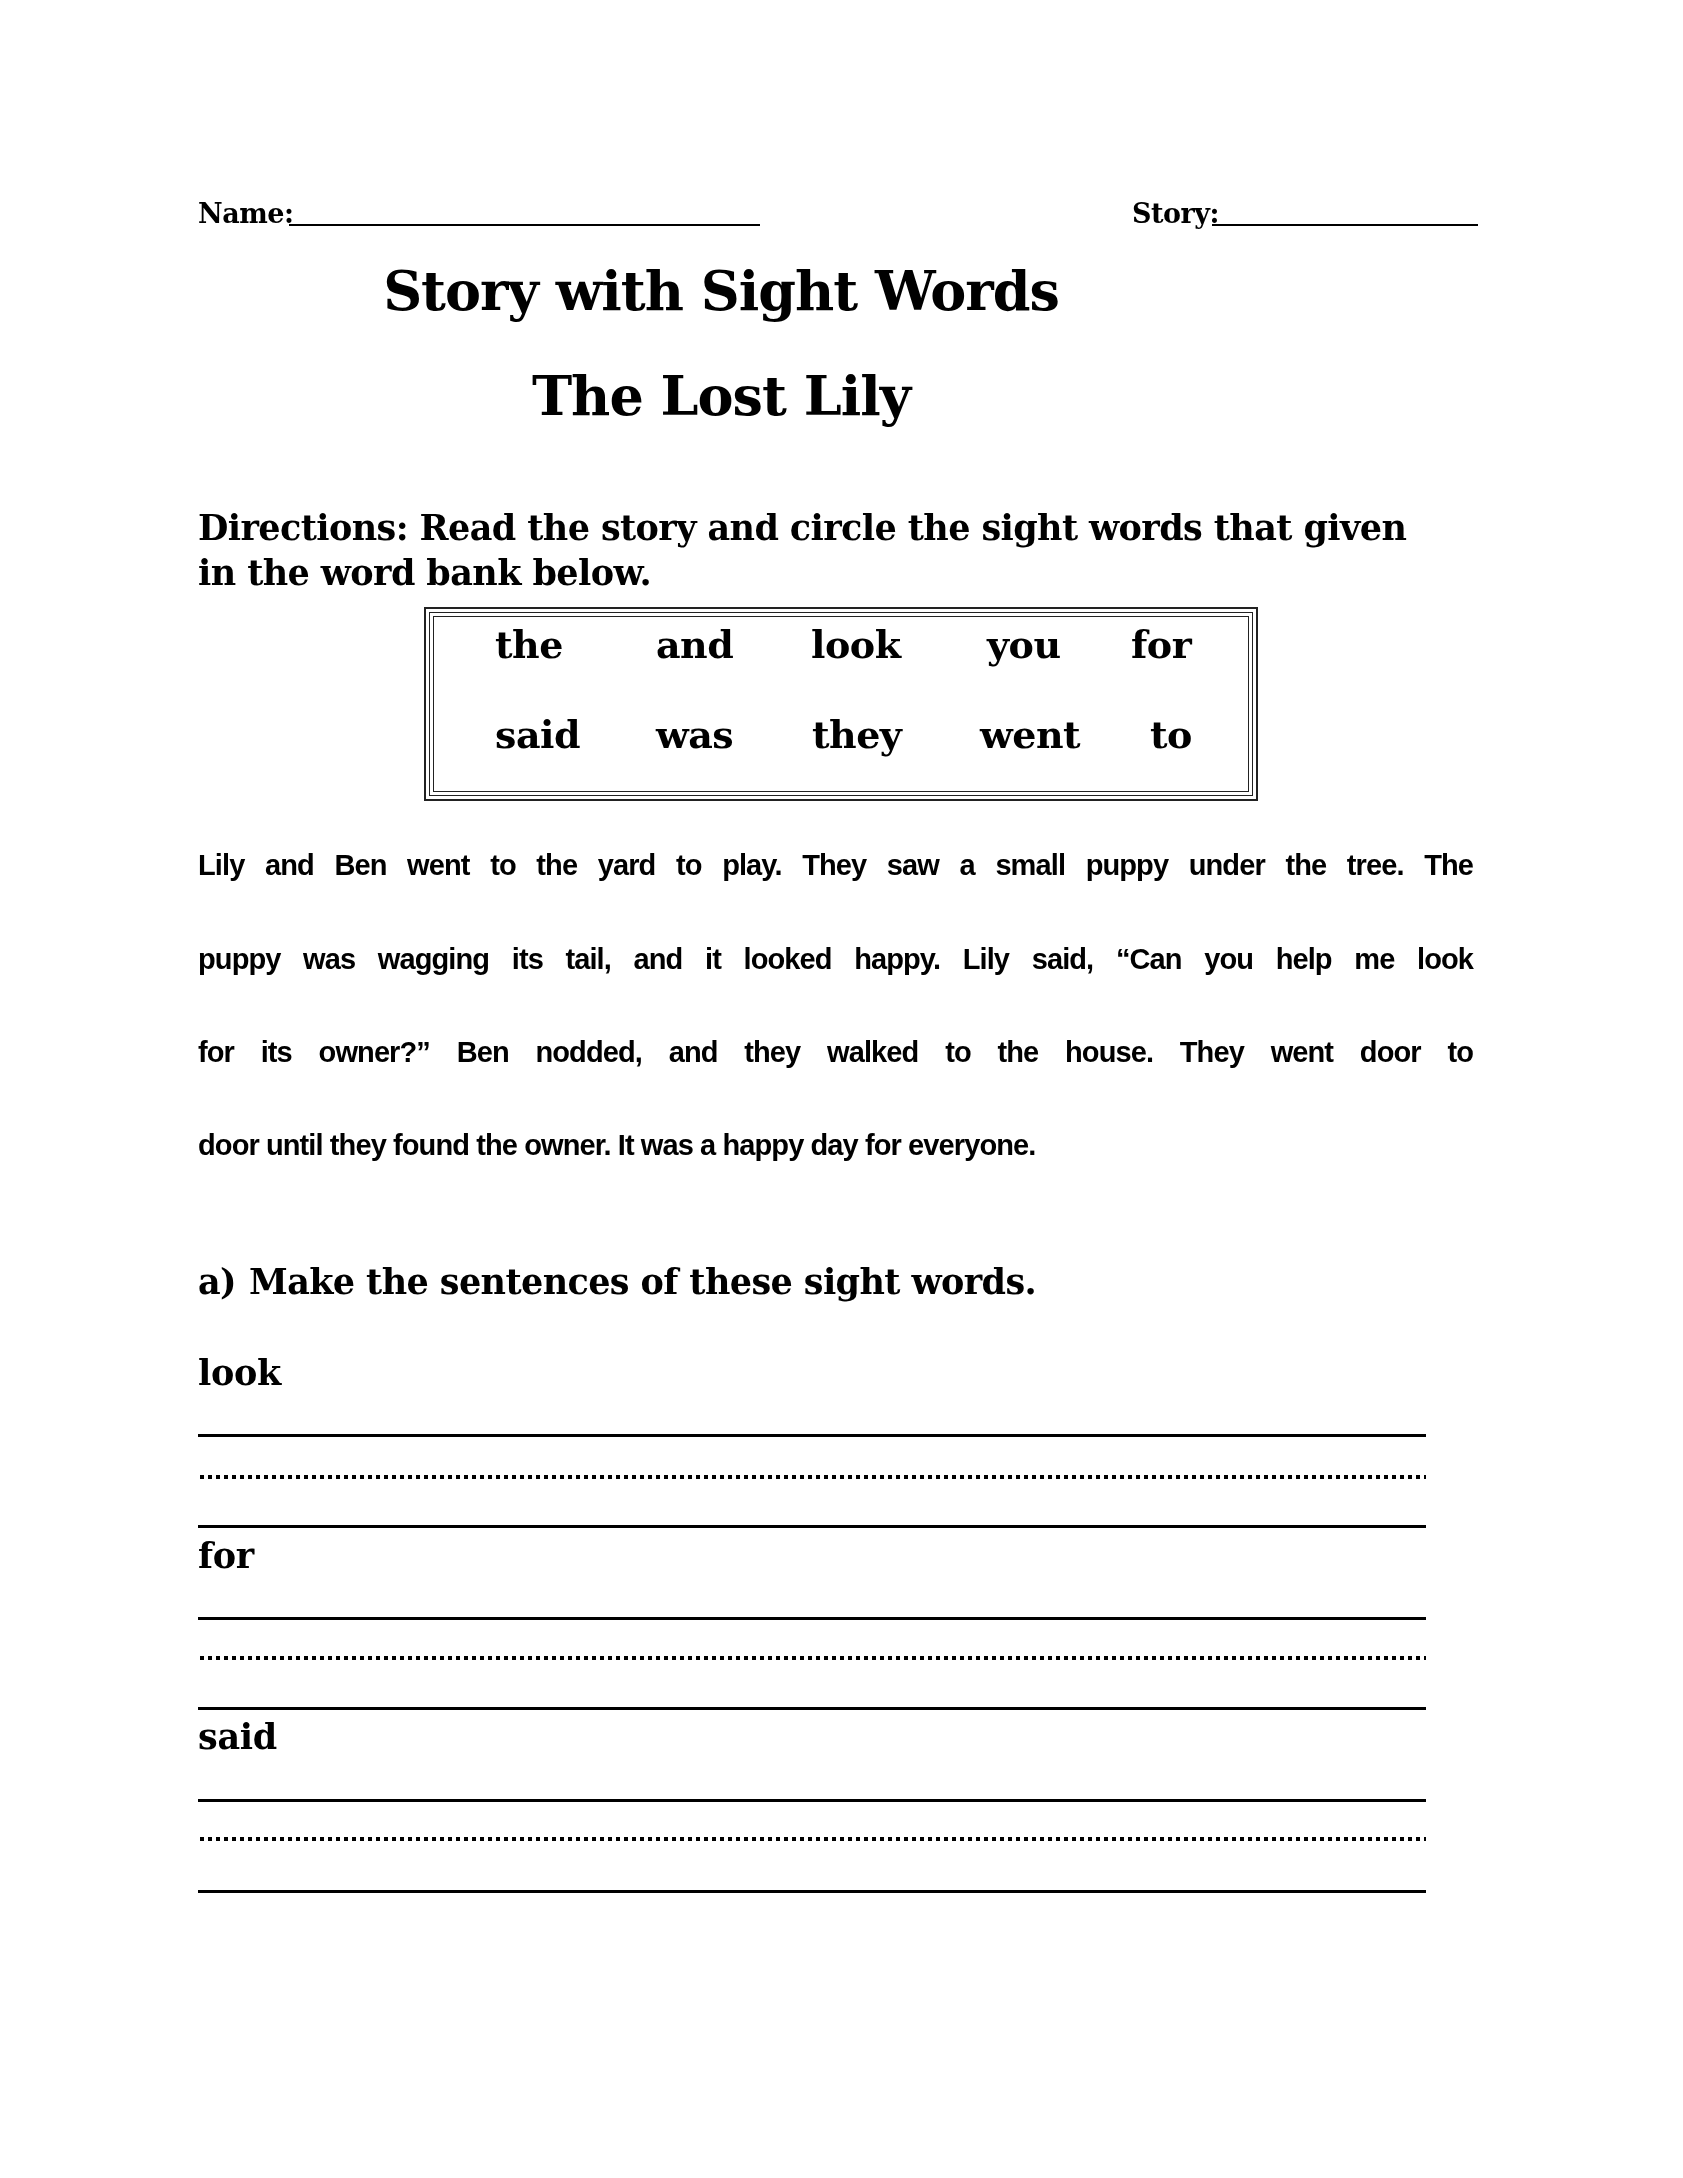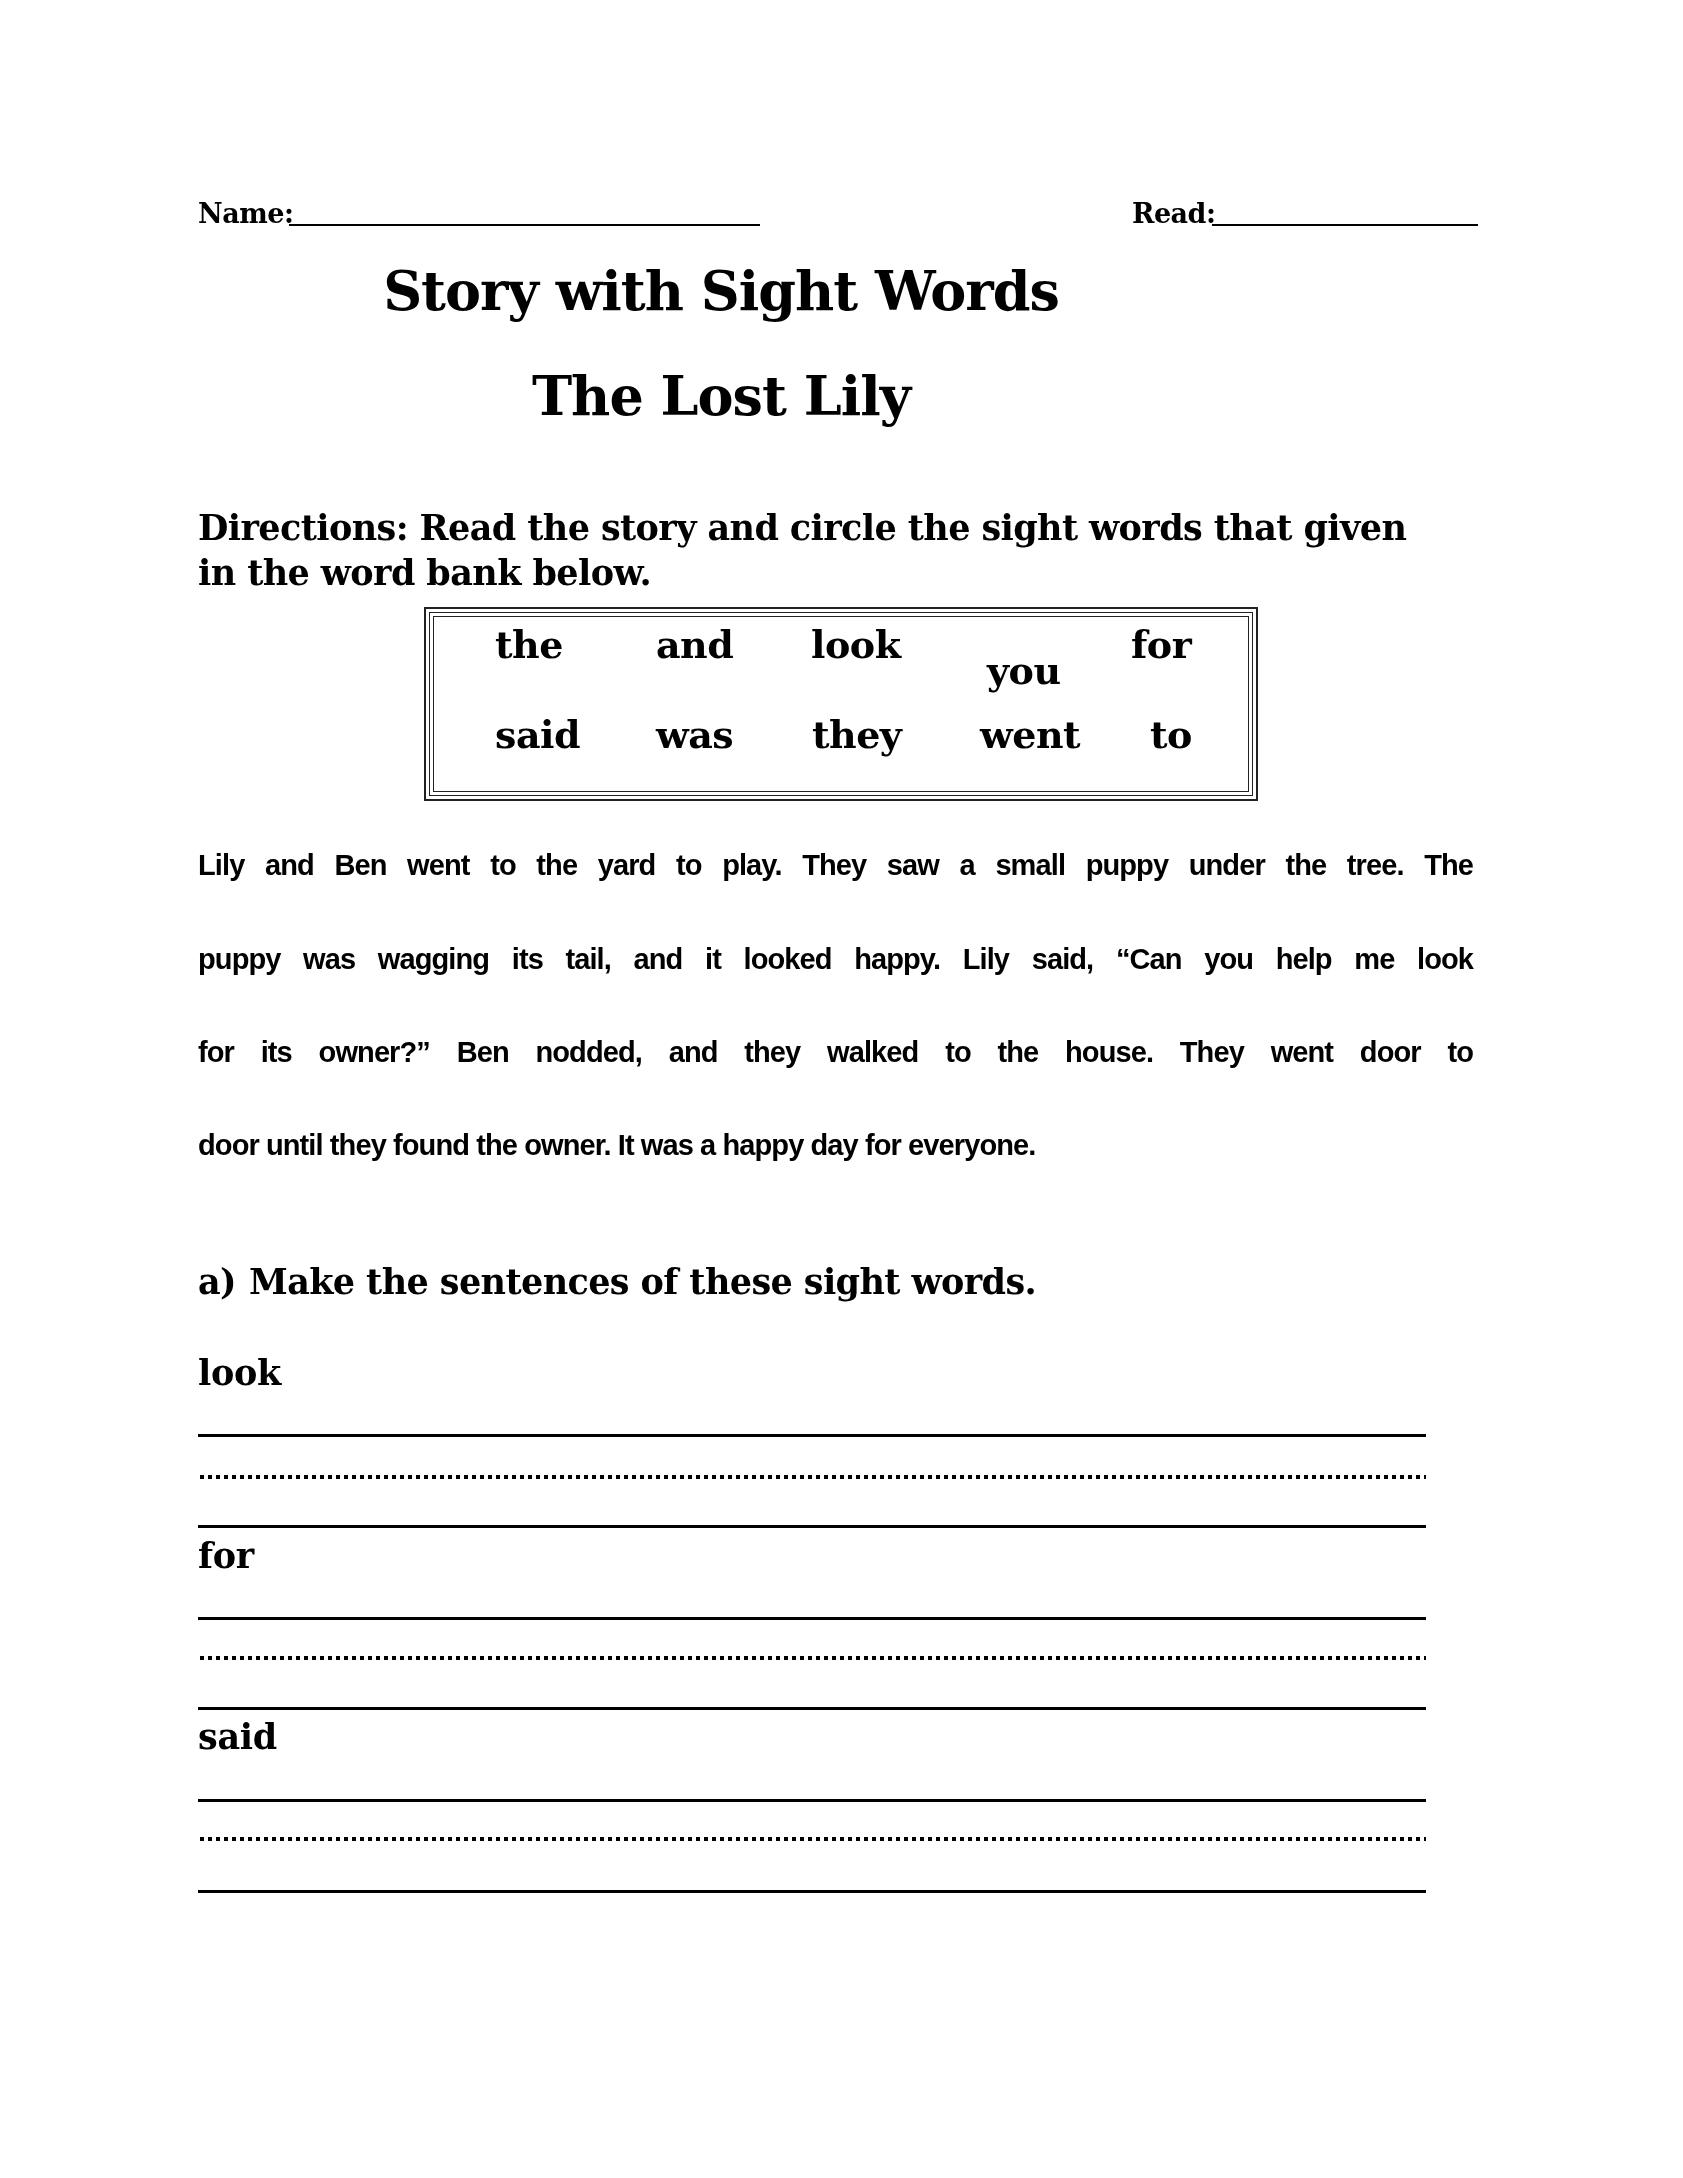--- a/index.html
+++ b/index.html
@@ -36,36 +36,36 @@
   .dot-line { position: absolute; left: 200px; width: 1226px; height: 4px;
     background-image: linear-gradient(to right, #000 0 4px, transparent 4px 8px);
     background-size: 8px 4px; background-repeat: repeat-x; }
 </style>
 </head>
 <body>
 
 <div class="abs serif hdr-label" style="left:198px; top:198px;">Name:</div>
 <div class="blank-line" style="left:289px; top:224px; width:471px;"></div>
 
-<div class="abs serif hdr-label" style="left:1132px; top:198px;">Read:</div>
+<div class="abs serif hdr-label" style="left:1132px; top:198px;">Story:</div>
 <div class="blank-line" style="left:1212px; top:224px; width:266px;"></div>
 
 <div class="abs serif title" style="top:259px;">Story with Sight Words</div>
 <div class="abs serif title" style="top:364px;">The Lost Lily</div>
 
 <div class="abs serif directions" style="top:473px;">Directions: Read the story and circle the sight words that given in the word bank below.</div>
 
 <div class="bank-outer">
   <div class="bank-mid"></div>
   <div class="bank-inner"></div>
 </div>
 <div class="bank-word serif" style="left:495px; top:626px;">the</div>
 <div class="bank-word serif" style="left:656px; top:626px;">and</div>
 <div class="bank-word serif" style="left:811px; top:626px;">look</div>
-<div class="bank-word serif" style="left:987px; top:652px;">you</div>
+<div class="bank-word serif" style="left:987px; top:626px;">you</div>
 <div class="bank-word serif" style="left:1131px; top:626px;">for</div>
 
 <div class="bank-word serif" style="left:495px; top:716px;">said</div>
 <div class="bank-word serif" style="left:656px; top:716px;">was</div>
 <div class="bank-word serif" style="left:812px; top:716px;">they</div>
 <div class="bank-word serif" style="left:980px; top:716px;text-align:right;">went</div>
 <div class="bank-word serif" style="left:1150px; top:716px;">to</div>
 
 <div class="abs sans story-line" style="top:849px;">Lily and Ben went to the yard to play. They saw a small puppy under the tree. The</div>
 <div class="abs sans story-line" style="top:943px;">puppy was wagging its tail, and it looked happy. Lily said, “Can you help me look</div>

